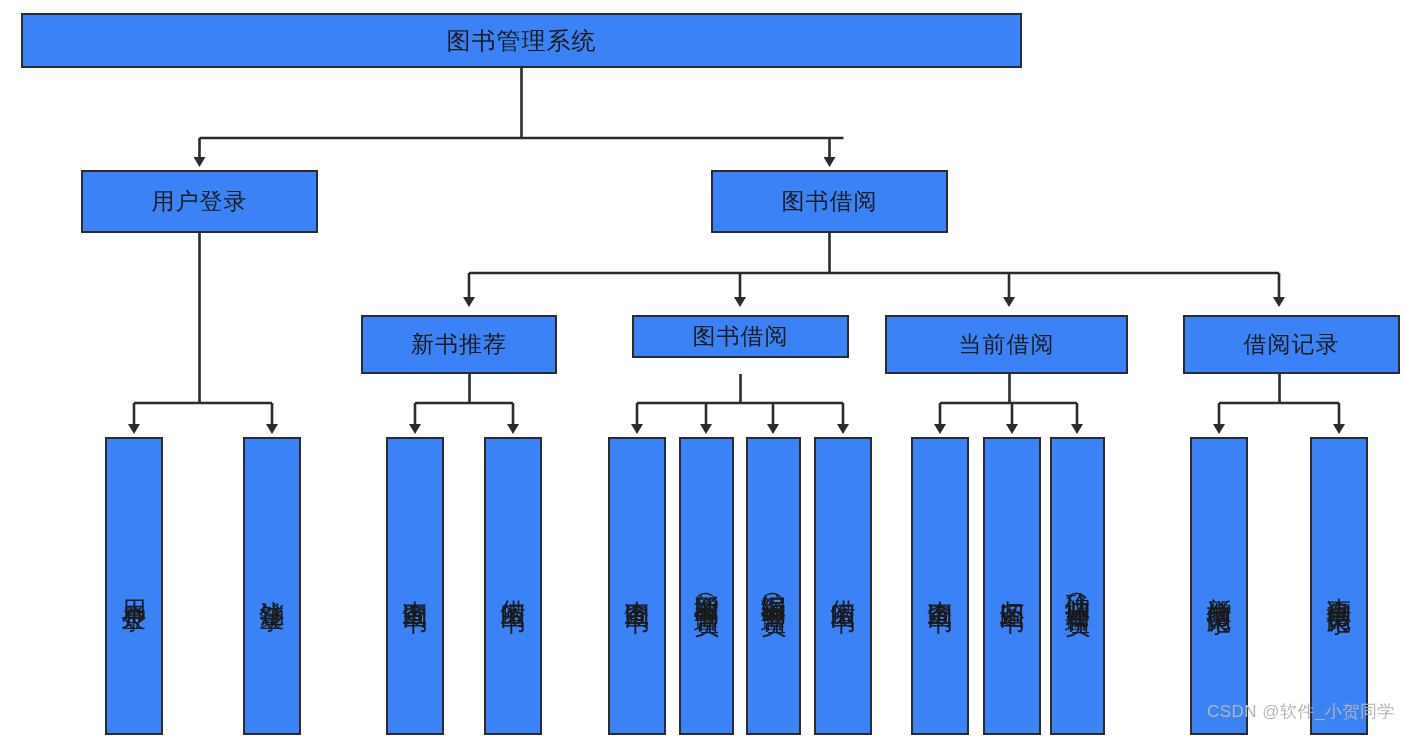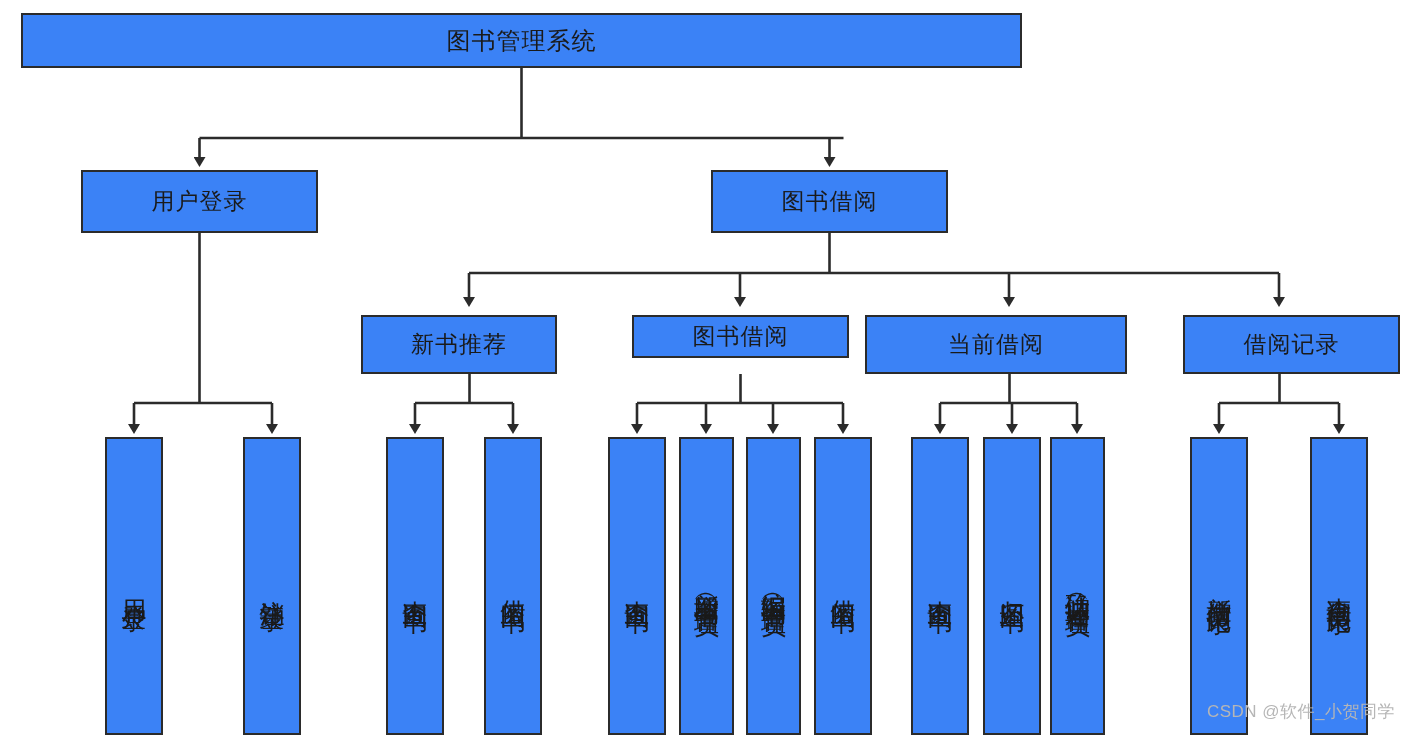--- a/index.html
+++ b/index.html
@@ -132,21 +132,21 @@
   <div class="node h" style="left:711px; top:170px; width:237px; height:63px;">
     <span>图书借阅</span>
   </div>
 
   <div class="node h" style="left:361px; top:315px; width:196px; height:59px;">
     <span>新书推荐</span>
   </div>
   <div class="node h" style="left:632px; top:315px; width:217px; height:43px;">
     <span>图书借阅</span>
   </div>
-  <div class="node h" style="left:865px; top:315px; width:262px; height:59px;align-items:center;">
+  <div class="node h" style="left:885px; top:315px; width:243px; height:59px;align-items:center;">
     <span>当前借阅</span>
   </div>
   <div class="node h" style="left:1171px; top:315px; width:217px; height:59px;margin-left:12px;">
     <span>借阅记录</span>
   </div>
 
   <div class="node v" style="left:105px; top:437px; width:58px; height:298px;">
     <span class="vlabel">用户登录</span>
   </div>
   <div class="node v" style="left:243px; top:437px; width:58px; height:298px;">

